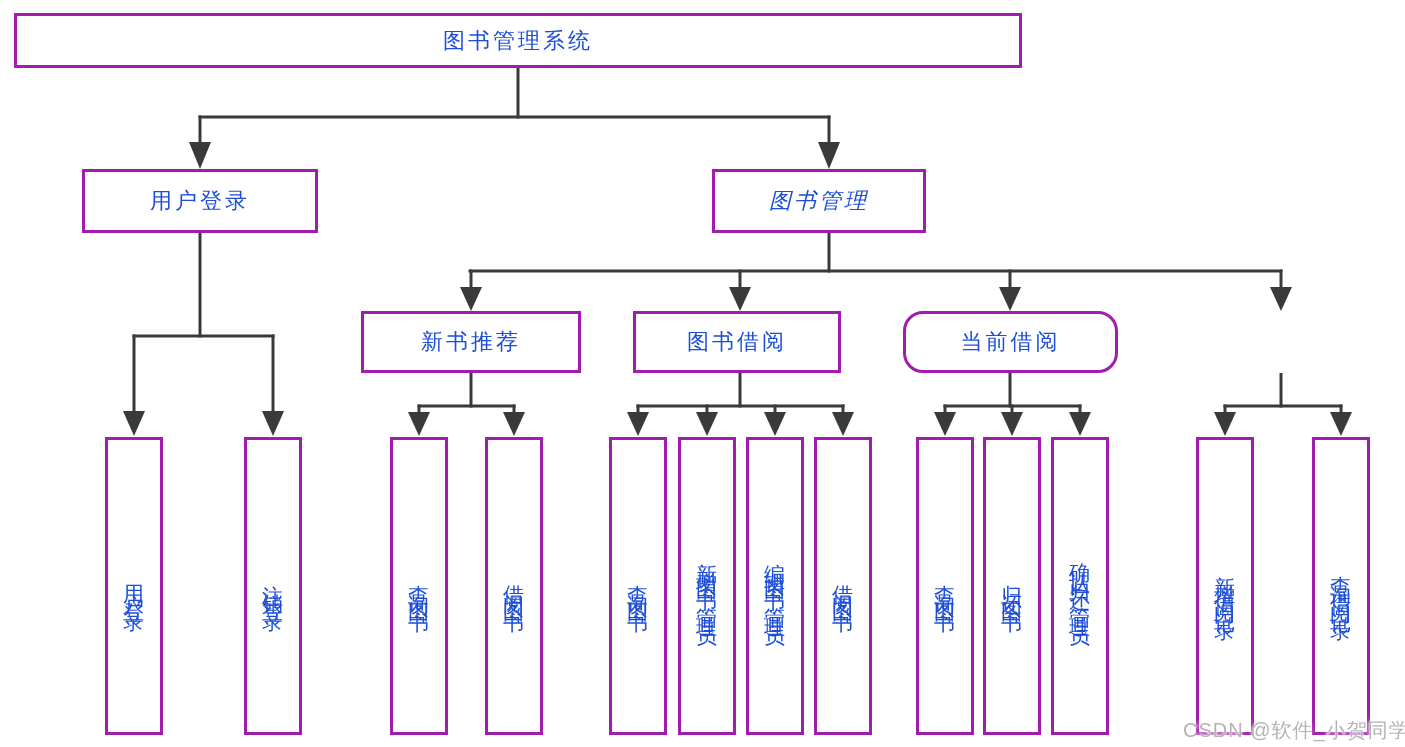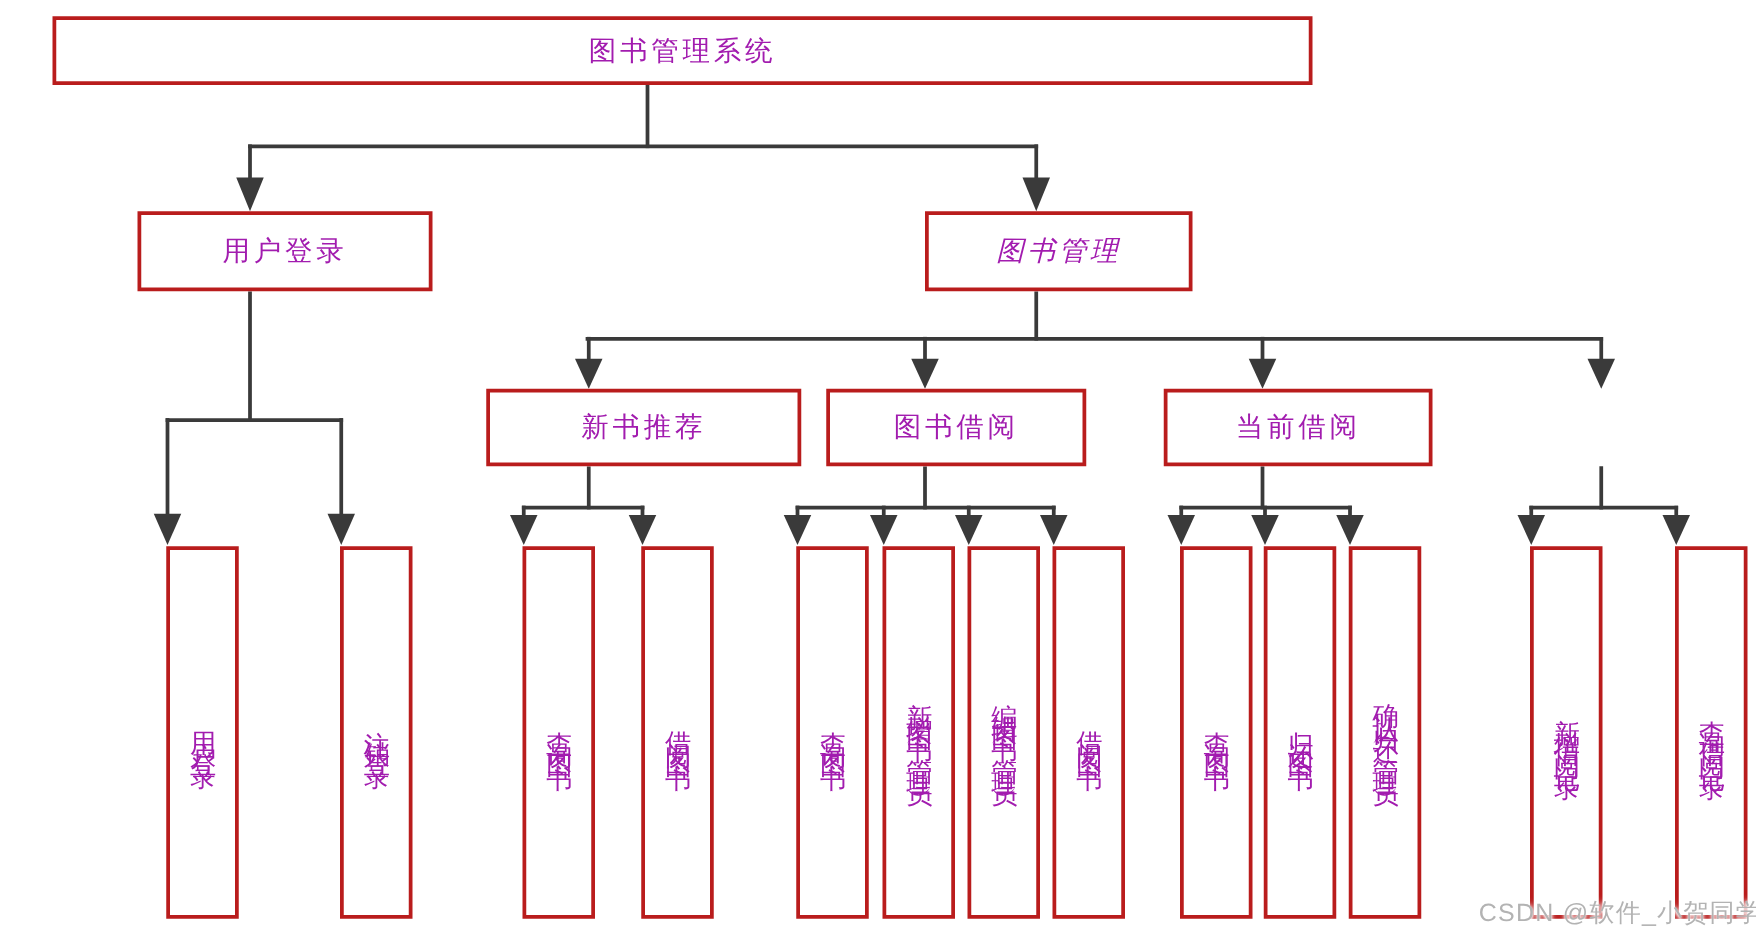--- a/index.html
+++ b/index.html
@@ -8,28 +8,27 @@
     width:1405px;height:747px;
     background:#ffffff;
     font-family:"Liberation Sans","DejaVu Sans",sans-serif;
     overflow:hidden;
   }
   #connectors{position:absolute;left:0;top:0;width:1405px;height:747px;}
   .box{
     position:absolute;
     box-sizing:border-box;
     background:#ffffff;
-    border:3px solid #b91c1c;
+    border:3px solid #a21caf;
     display:flex;align-items:center;justify-content:center;
-    color:#a21caf;
+    color:#1d4ed8;
     font-size:22px;
     letter-spacing:3px;
     white-space:nowrap;
     z-index:2;
-    margin-left:28px;
   }
   .root{left:14px;top:13px;width:1008px;height:55px;}
   .lvl2{top:169px;height:64px;}
   .lvl3{top:311px;height:62px;}
   .leaf{top:437px;width:58px;height:298px;}
   .leaf .vtext{
     writing-mode:vertical-rl;
     text-orientation:mixed;
     letter-spacing:9px;
     line-height:1;
@@ -127,23 +126,23 @@
         <polygon points="1330,412 1352,412 1341,436" stroke="none"></polygon>
       </g>
     </g>
   </svg>
 
   <div class="box root">图书管理系统</div>
 
   <div class="box lvl2" style="left:82px;width:236px;">用户登录</div>
   <div class="box lvl2" style="left:712px;width:214px;font-style:italic;">图书管理</div>
 
-  <div class="box lvl3" style="left:361px;width:252px;">新书推荐</div>
+  <div class="box lvl3" style="left:361px;width:220px;">新书推荐</div>
   <div class="box lvl3" style="left:633px;width:208px;">图书借阅</div>
-  <div class="box lvl3" style="left:903px;width:215px;">当前借阅</div>
+  <div class="box lvl3" style="left:903px;width:215px;border-radius:20px;">当前借阅</div>
 
   <div class="box leaf" style="left:105px;">
     <span class="vtext">用户登录</span>
   </div>
   <div class="box leaf" style="left:244px;">
     <span class="vtext">注销登录</span>
   </div>
   <div class="box leaf" style="left:390px;">
     <span class="vtext">查询图书</span>
   </div>

